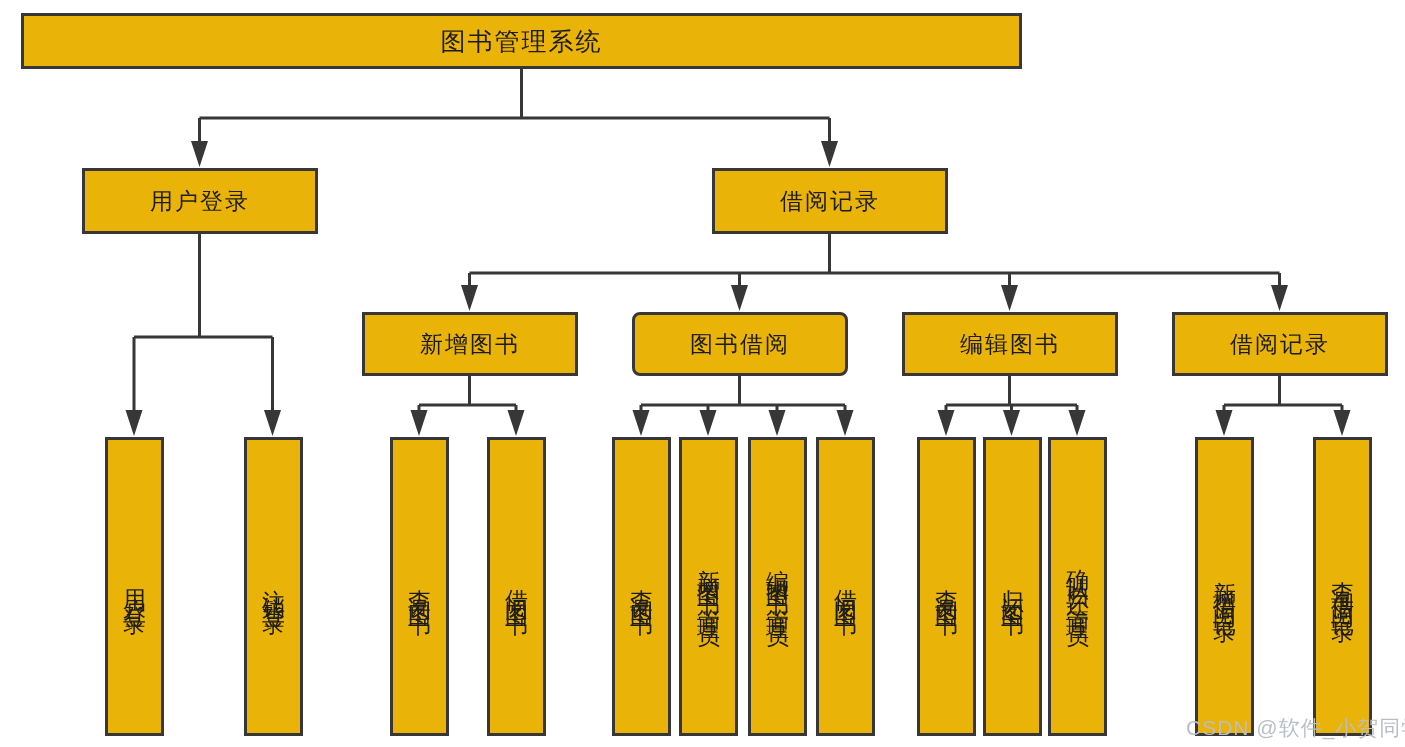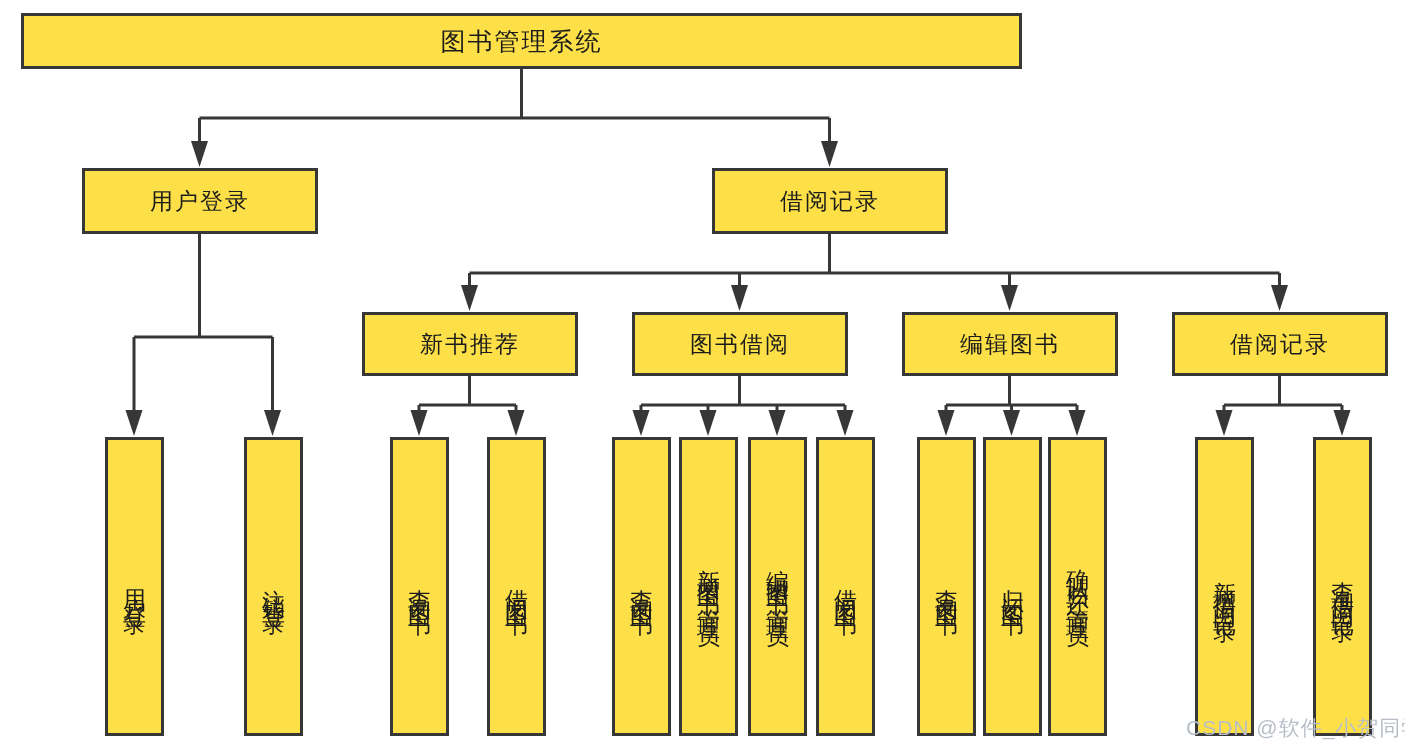--- a/index.html
+++ b/index.html
@@ -16,21 +16,21 @@
     font-family:"Liberation Sans","DejaVu Sans",sans-serif;
     overflow:hidden;
   }
   .wires{position:absolute;left:0;top:0;width:1405px;height:747px;pointer-events:none;}
   .stem{stroke:var(--line);stroke-width:3;fill:none;}
   .head{fill:var(--line);stroke:none;}
   .node{
     position:absolute;
     box-sizing:border-box;
     border:3px solid var(--line);
-    background:#fde047;
+    background:#eab308;
     display:flex;align-items:center;justify-content:center;
     color:var(--text);
   }
   .h{font-size:23px;letter-spacing:2px;white-space:nowrap;}
   .root-label{font-size:25px;}
   .v span{
     writing-mode:vertical-rl;
     text-orientation:mixed;
     font-size:23px;
     letter-spacing:8px;
@@ -91,22 +91,22 @@
     <polygon class="head" points="1068.5,410 1085.5,410 1077,436"></polygon>
     <polygon class="head" points="1215.5,410 1232.5,410 1224,436"></polygon>
     <polygon class="head" points="1333.5,410 1350.5,410 1342,436"></polygon>
   </svg>
 
   <div class="node h root-label" style="left:21px;top:13px;width:1001px;height:56px;">图书管理系统</div>
 
   <div class="node h" style="left:82px;top:168px;width:236px;height:66px;">用户登录</div>
   <div class="node h" style="left:712px;top:168px;width:236px;height:66px;">借阅记录</div>
 
-  <div class="node h" style="left:362px;top:312px;width:216px;height:64px;">新书推荐</div>
-  <div class="node h" style="left:632px;top:312px;width:216px;height:64px;">图书借阅</div>
+  <div class="node h" style="left:362px;top:312px;width:216px;height:64px;">新增图书</div>
+  <div class="node h" style="left:632px;top:312px;width:216px;height:64px;border-radius:8px;">图书借阅</div>
   <div class="node h" style="left:902px;top:312px;width:216px;height:64px;">编辑图书</div>
   <div class="node h" style="left:1172px;top:312px;width:216px;height:64px;">借阅记录</div>
 
   <div class="node v" style="left:105px;top:437px;width:59px;height:299px;">
     <span>用户登录</span>
   </div>
   <div class="node v" style="left:244px;top:437px;width:59px;height:299px;">
     <span>注销登录</span>
   </div>
 

